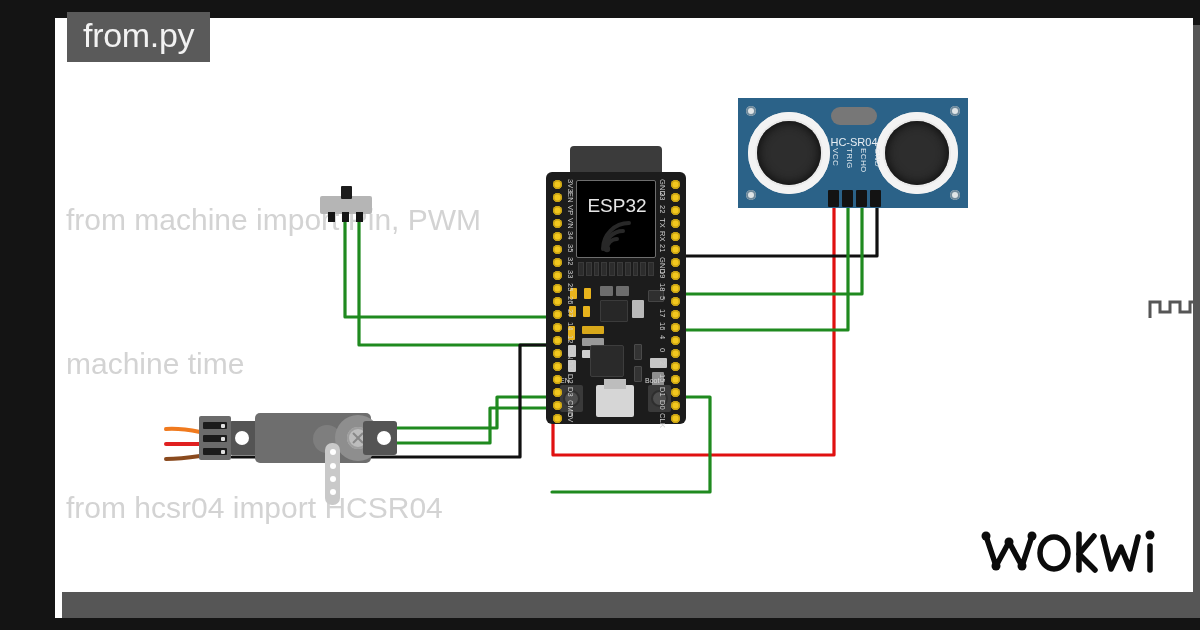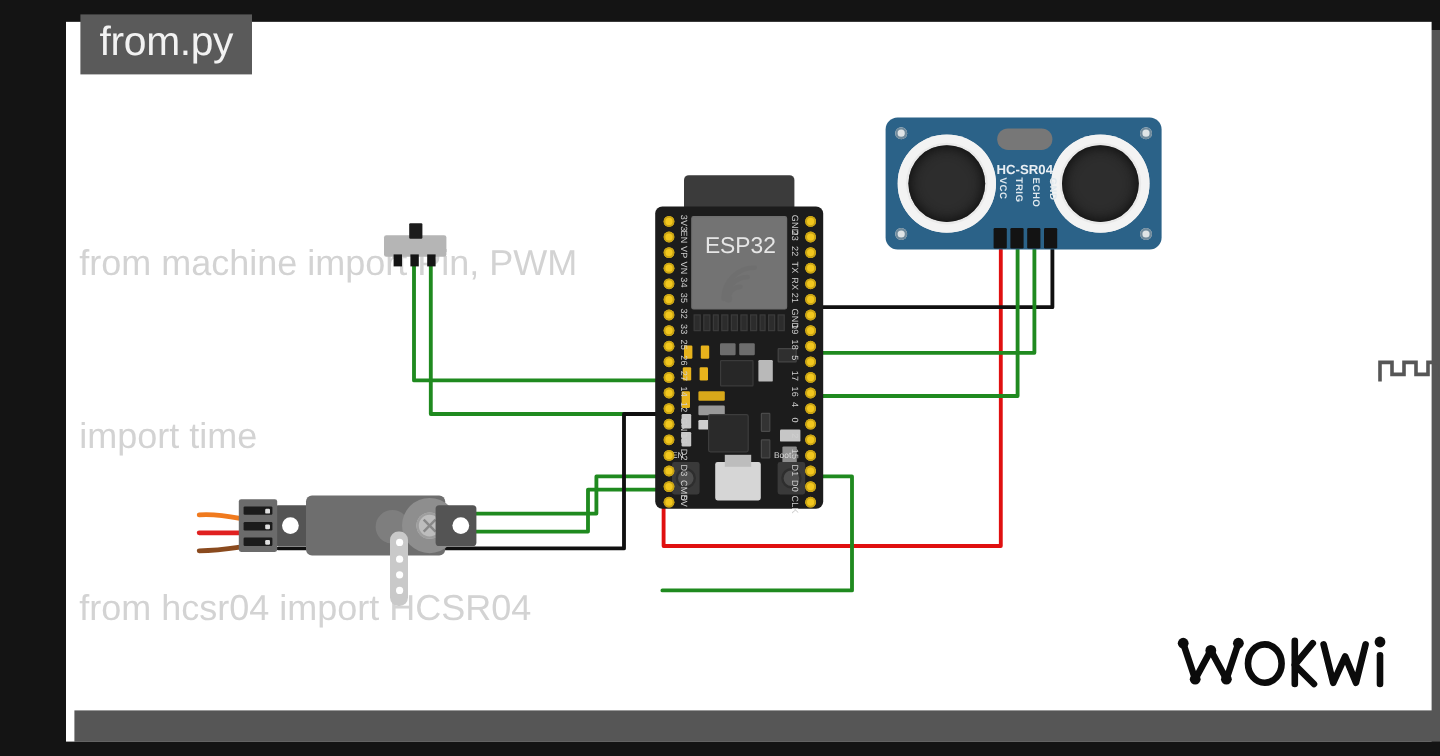--- a/index.html
+++ b/index.html
@@ -83,21 +83,21 @@
     background: #3b3b3b;
     border-radius: 4px 4px 0 0;
     z-index: 19;
   }
   .esp-ant-trace {
     position: absolute; left: 578px; top: 150px; width: 76px; height: 24px;
   }
   .esp-shield {
     position: absolute; left: 576px; top: 180px;
     width: 80px; height: 78px;
-    background: #737373;
+    background: #000000;
     border: 1px solid #6e6e6e;
     border-radius: 2px;
     z-index: 21;
   }
   .esp-shield-label {
     position: absolute; left: 0; top: 14px; width: 80px;
     text-align: center;
     color: #e6e6e6; font-size: 19px;
     font-family: "Liberation Sans", sans-serif;
   }
@@ -157,21 +157,21 @@
     white-space: nowrap;
   }
   .pin-col.left .pin-label  { left: 16px; top: 1px; }
   .pin-col.right .pin-label { right: 16px; top: 1px; }
 
   
   .hcsr04 {
     position: absolute; left: 738px; top: 98px;
     width: 230px; height: 110px;
     background: #2b6288;
-    border-radius: 10px; z-index: 20; font-weight: bold;
+    border-radius: 0; z-index: 20;
   }
   .hc-eye {
     position: absolute; top: 14px; width: 82px; height: 82px;
     border-radius: 50%; background: #e9e9e9;
     box-shadow: inset 0 0 0 7px #f3f3f3;
   }
   .hc-eye::after {
     content: ""; position: absolute; left: 9px; top: 9px;
     width: 64px; height: 64px; border-radius: 50%;
     background: #2d2d2d;
@@ -235,21 +235,21 @@
 
   <div class="frame-shadow"></div>
   <div class="canvas"></div>
   <div class="bottom-bar"></div>
   <div class="top-dark"></div>
   <div class="left-dark"></div>
   <div class="bottom-dark"></div>
 
   <div class="code">
     <div>from machine import Pin, PWM</div>
-    <div>import time</div>
+    <div>machine time</div>
     <div>from hcsr04 import HCSR04</div>
     <span class="blank"></span>
     
     
     
     
     
     
     
   </div>

